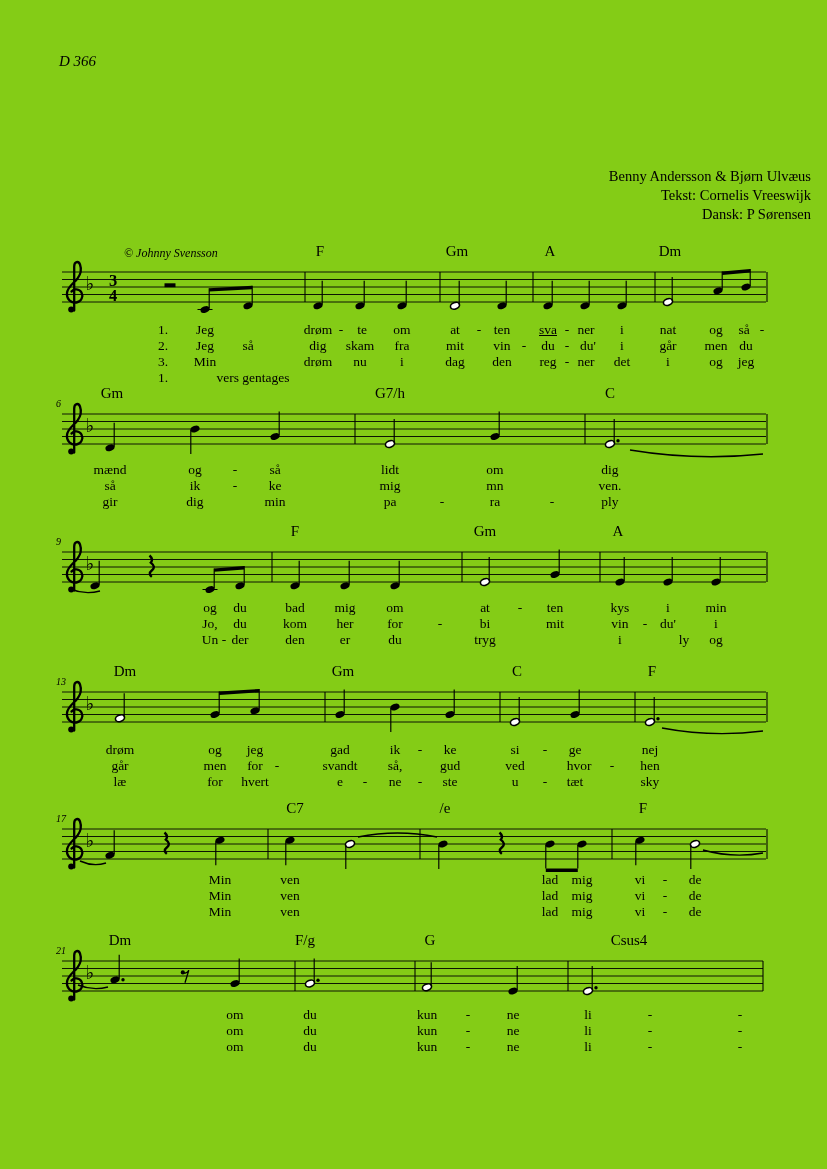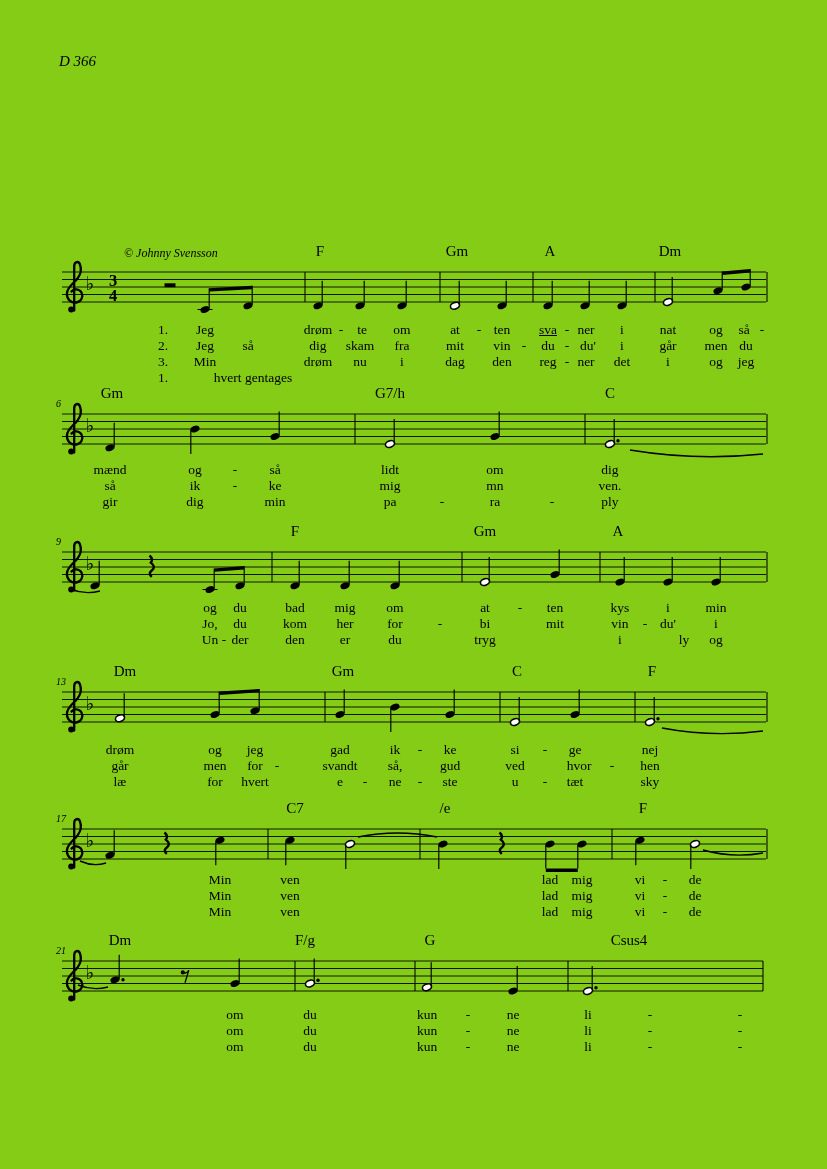--- a/index.html
+++ b/index.html
@@ -13,20 +13,25 @@
   #textlayer span{position:absolute;white-space:nowrap;}
   .chord{font-size:15px;}
   .mnum{font-style:italic;font-size:10px;}
   .syl{font-size:13.5px;}
 </style>
 </head>
 <body>
 
 <div class="page">
   <div class="catalog">D 366</div>
+  <div class="credits">
+    <div>Benny Andersson &amp; Bjørn Ulvæus</div>
+    <div>Tekst: Cornelis Vreeswijk</div>
+    <div>Dansk: P Sørensen</div>
+  </div>
   <div class="copyright">© Johnny Svensson</div>
   <svg id="notation" width="827" height="1169">
       <g>
         <line x1="62" y1="272" x2="766" y2="272" stroke="#000" stroke-width="0.9"></line>
         <line x1="62" y1="279.5" x2="766" y2="279.5" stroke="#000" stroke-width="0.9"></line>
         <line x1="62" y1="287" x2="766" y2="287" stroke="#000" stroke-width="0.9"></line>
         <line x1="62" y1="294.5" x2="766" y2="294.5" stroke="#000" stroke-width="0.9"></line>
         <line x1="62" y1="302" x2="766" y2="302" stroke="#000" stroke-width="0.9"></line>
         <line x1="305" y1="272" x2="305" y2="302" stroke="#000" stroke-width="1.05"></line>
         <line x1="440" y1="272" x2="440" y2="302" stroke="#000" stroke-width="1.05"></line>
@@ -302,21 +307,21 @@
       <span class="syl" style="left: 455px; top: 354px; transform: translateX(-50%);">dag</span>
       <span class="syl" style="left: 502px; top: 354px; transform: translateX(-50%);">den</span>
       <span class="syl" style="left: 548px; top: 354px; transform: translateX(-50%);">reg</span>
       <span class="syl" style="left: 567px; top: 354px; transform: translateX(-50%);">-</span>
       <span class="syl" style="left: 586px; top: 354px; transform: translateX(-50%);">ner</span>
       <span class="syl" style="left: 622px; top: 354px; transform: translateX(-50%);">det</span>
       <span class="syl" style="left: 668px; top: 354px; transform: translateX(-50%);">i</span>
       <span class="syl" style="left: 716px; top: 354px; transform: translateX(-50%);">og</span>
       <span class="syl" style="left: 746px; top: 354px; transform: translateX(-50%);">jeg</span>
       <span class="syl" style="left: 163px; top: 370px; transform: translateX(-50%);">1.</span>
-      <span class="syl" style="left: 253px; top: 370px; transform: translateX(-50%);">hvert gentages</span>
+      <span class="syl" style="left: 253px; top: 370px; transform: translateX(-50%);">vers gentages</span>
       <span class="chord" style="left: 112px; top: 385px; transform: translateX(-50%);">Gm</span>
       <span class="chord" style="left: 390px; top: 385px; transform: translateX(-50%);">G7/h</span>
       <span class="chord" style="left: 610px; top: 385px; transform: translateX(-50%);">C</span>
       <span class="mnum" style="left: 56px; top: 398px;">6</span>
       <span class="syl" style="left: 110px; top: 462px; transform: translateX(-50%);">mænd</span>
       <span class="syl" style="left: 195px; top: 462px; transform: translateX(-50%);">og</span>
       <span class="syl" style="left: 235px; top: 462px; transform: translateX(-50%);">-</span>
       <span class="syl" style="left: 275px; top: 462px; transform: translateX(-50%);">så</span>
       <span class="syl" style="left: 390px; top: 462px; transform: translateX(-50%);">lidt</span>
       <span class="syl" style="left: 495px; top: 462px; transform: translateX(-50%);">om</span>

